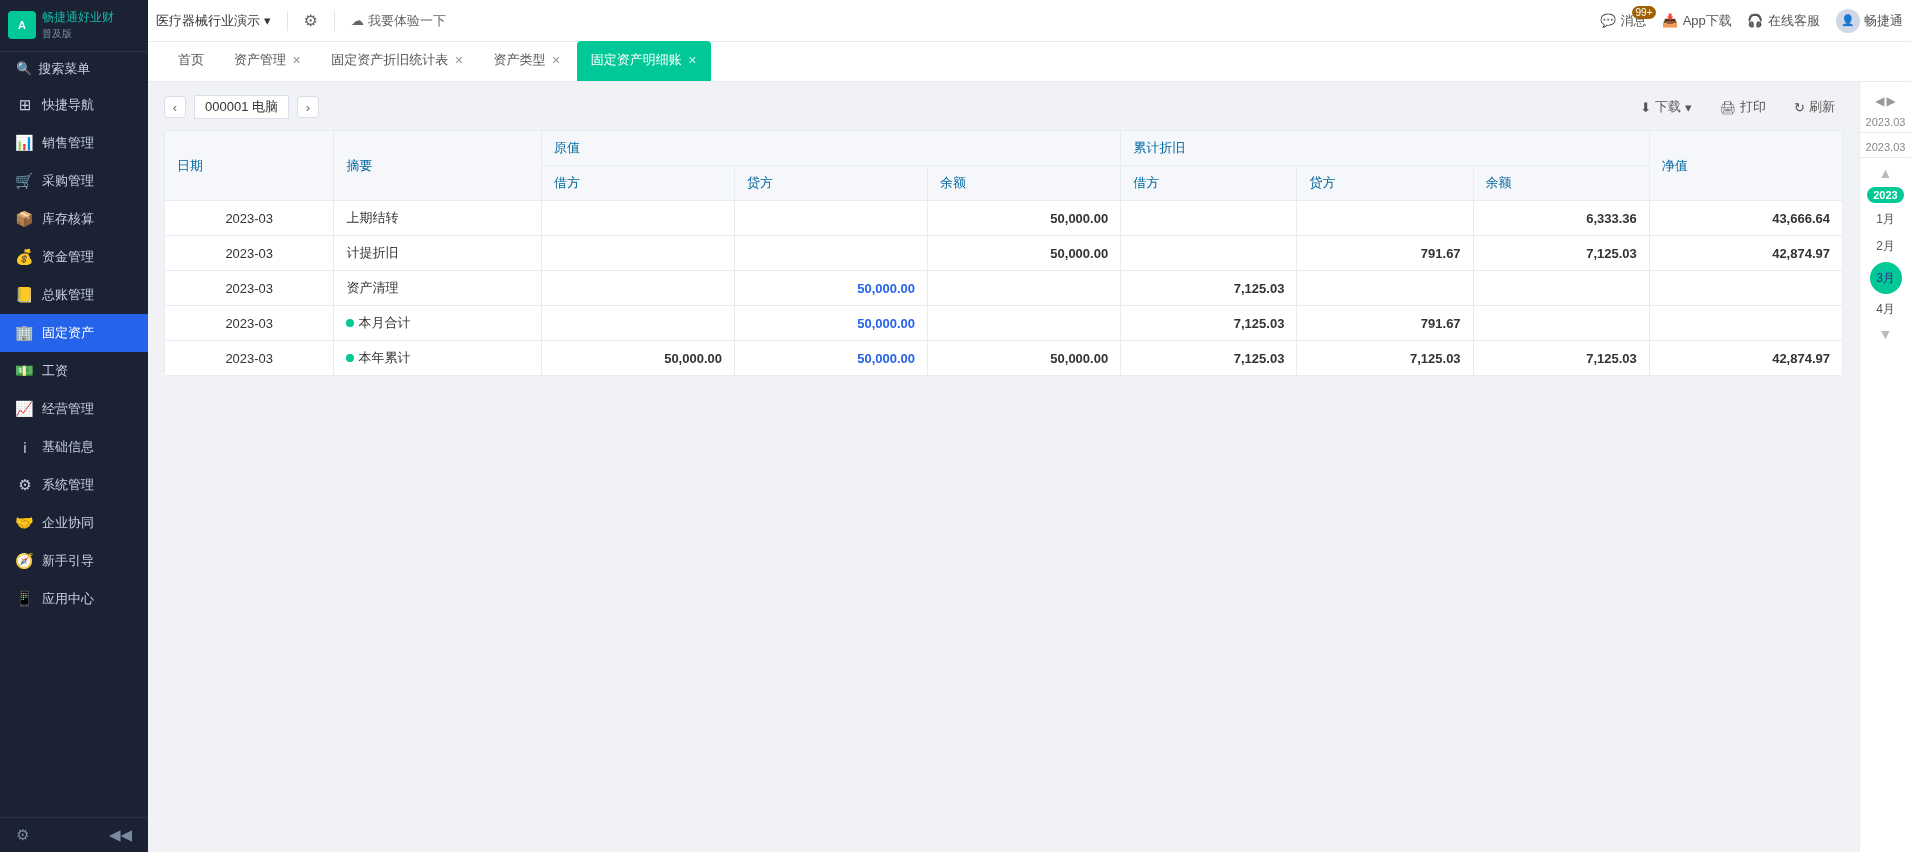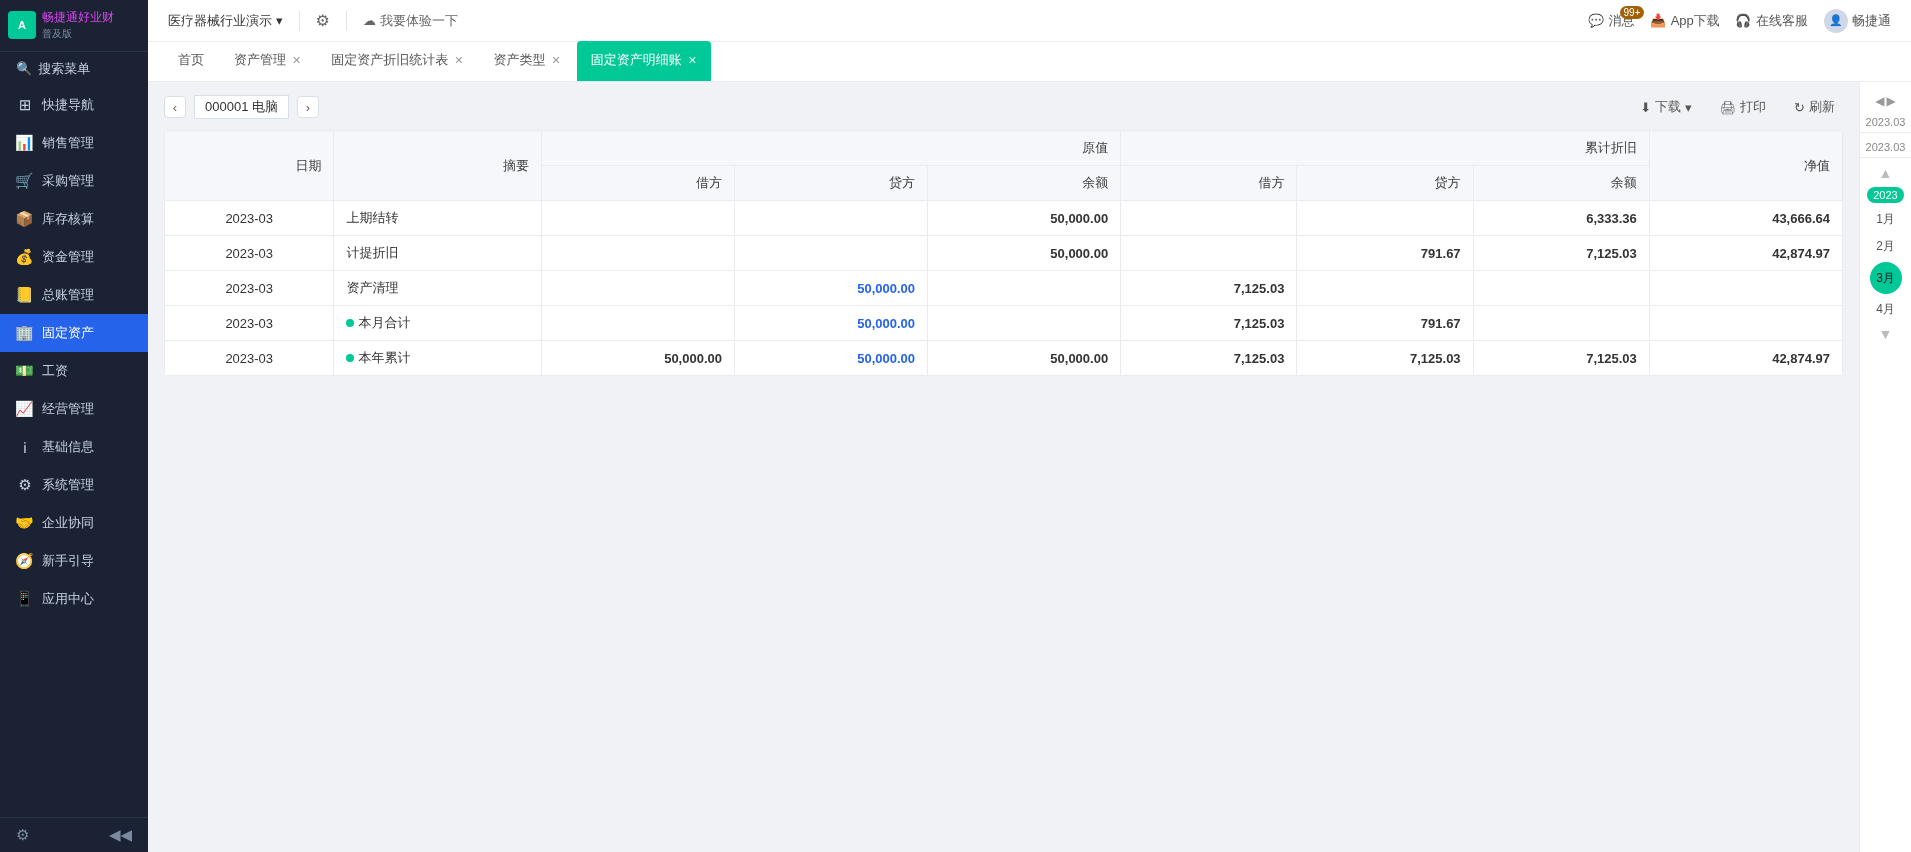--- a/index.html
+++ b/index.html
@@ -25,21 +25,21 @@
     }
     .sidebar-logo-icon {
       width: 28px; height: 28px;
       background: #00c896;
       border-radius: 4px;
       display: flex; align-items: center; justify-content: center;
       color: white; font-size: 11px; font-weight: bold;
     }
     .sidebar-brand {
       font-size: 12px;
-      color: #d946ef;
+      color: #14b8a6;
       line-height: 1.3;
     }
     .sidebar-edition {
       font-size: 10px;
       color: #7a8ba0;
       margin-top: 1px;
     }
     .sidebar-scroll {
       flex: 1;
       overflow-y: auto;
@@ -95,21 +95,21 @@
       background: #f0f2f5;
       overflow: hidden;
     }
 
     
     .topbar {
       background: #fff;
       height: 42px;
       display: flex;
       align-items: center;
-      padding: 0 20px;
+      padding: 0 8px;
       border-bottom: 1px solid #e8ecf0;
       gap: 12px;
       flex-shrink: 0;
     }
     .topbar-company {
       display: flex;
       align-items: center;
       gap: 4px;
       font-size: 13px;
       color: #333;
@@ -272,24 +272,24 @@
       border-radius: 4px;
       overflow: auto;
     }
     table {
       width: 100%;
       border-collapse: collapse;
       font-size: 13px;
     }
     th {
       background: #f5f7fa;
-      color: #404040;
+      color: #0369a1;
       font-weight: normal;
       padding: 8px 12px;
-      text-align: right;
+      text-align: left;
       border: 1px solid #e8ecf0;
     }
     td {
       padding: 8px 12px;
       border: 1px solid #e8ecf0;
       text-align: center;
       color: #333;
     }
     .td-left { text-align: left; }
     .td-right { text-align: right; font-weight: bold; }
@@ -347,20 +347,21 @@
       height: 28px;
       margin: 2px auto;
     }
     .rp-year-badge {
       background: #00c896;
       color: #fff;
       border-radius: 10px;
       padding: 2px 6px;
       font-size: 11px;
       margin: 3px 0;
+      font-weight: bold;
     }
     .rp-section {
       width: 100%;
       text-align: center;
     }
     .rp-arrow {
       color: #bbb;
       font-size: 14px;
       cursor: pointer;
       padding: 3px 0;
@@ -648,20 +649,20 @@
       <div class="rp-arrow">▲</div>
 
 
       <div style="width:100%;text-align:center;margin:4px 0;">
         <span class="rp-year-badge">2023</span>
       </div>
 
       <div class="rp-section">
         <div class="rp-item">1月</div>
         <div class="rp-item">2月</div>
-        <div class="rp-item active" style="background:#00c896;color:#0f172a;border-radius:50%;width:32px;height:32px;margin:2px auto;display:flex;align-items:center;justify-content:center;">3月</div>
+        <div class="rp-item active" style="background:#00c896;color:#4c1d95;border-radius:50%;width:32px;height:32px;margin:2px auto;display:flex;align-items:center;justify-content:center;">3月</div>
         <div class="rp-item">4月</div>
       </div>
 
       <div class="rp-arrow">▼</div>
     </div>
   </div>
 </div>
 
 </body></html>

